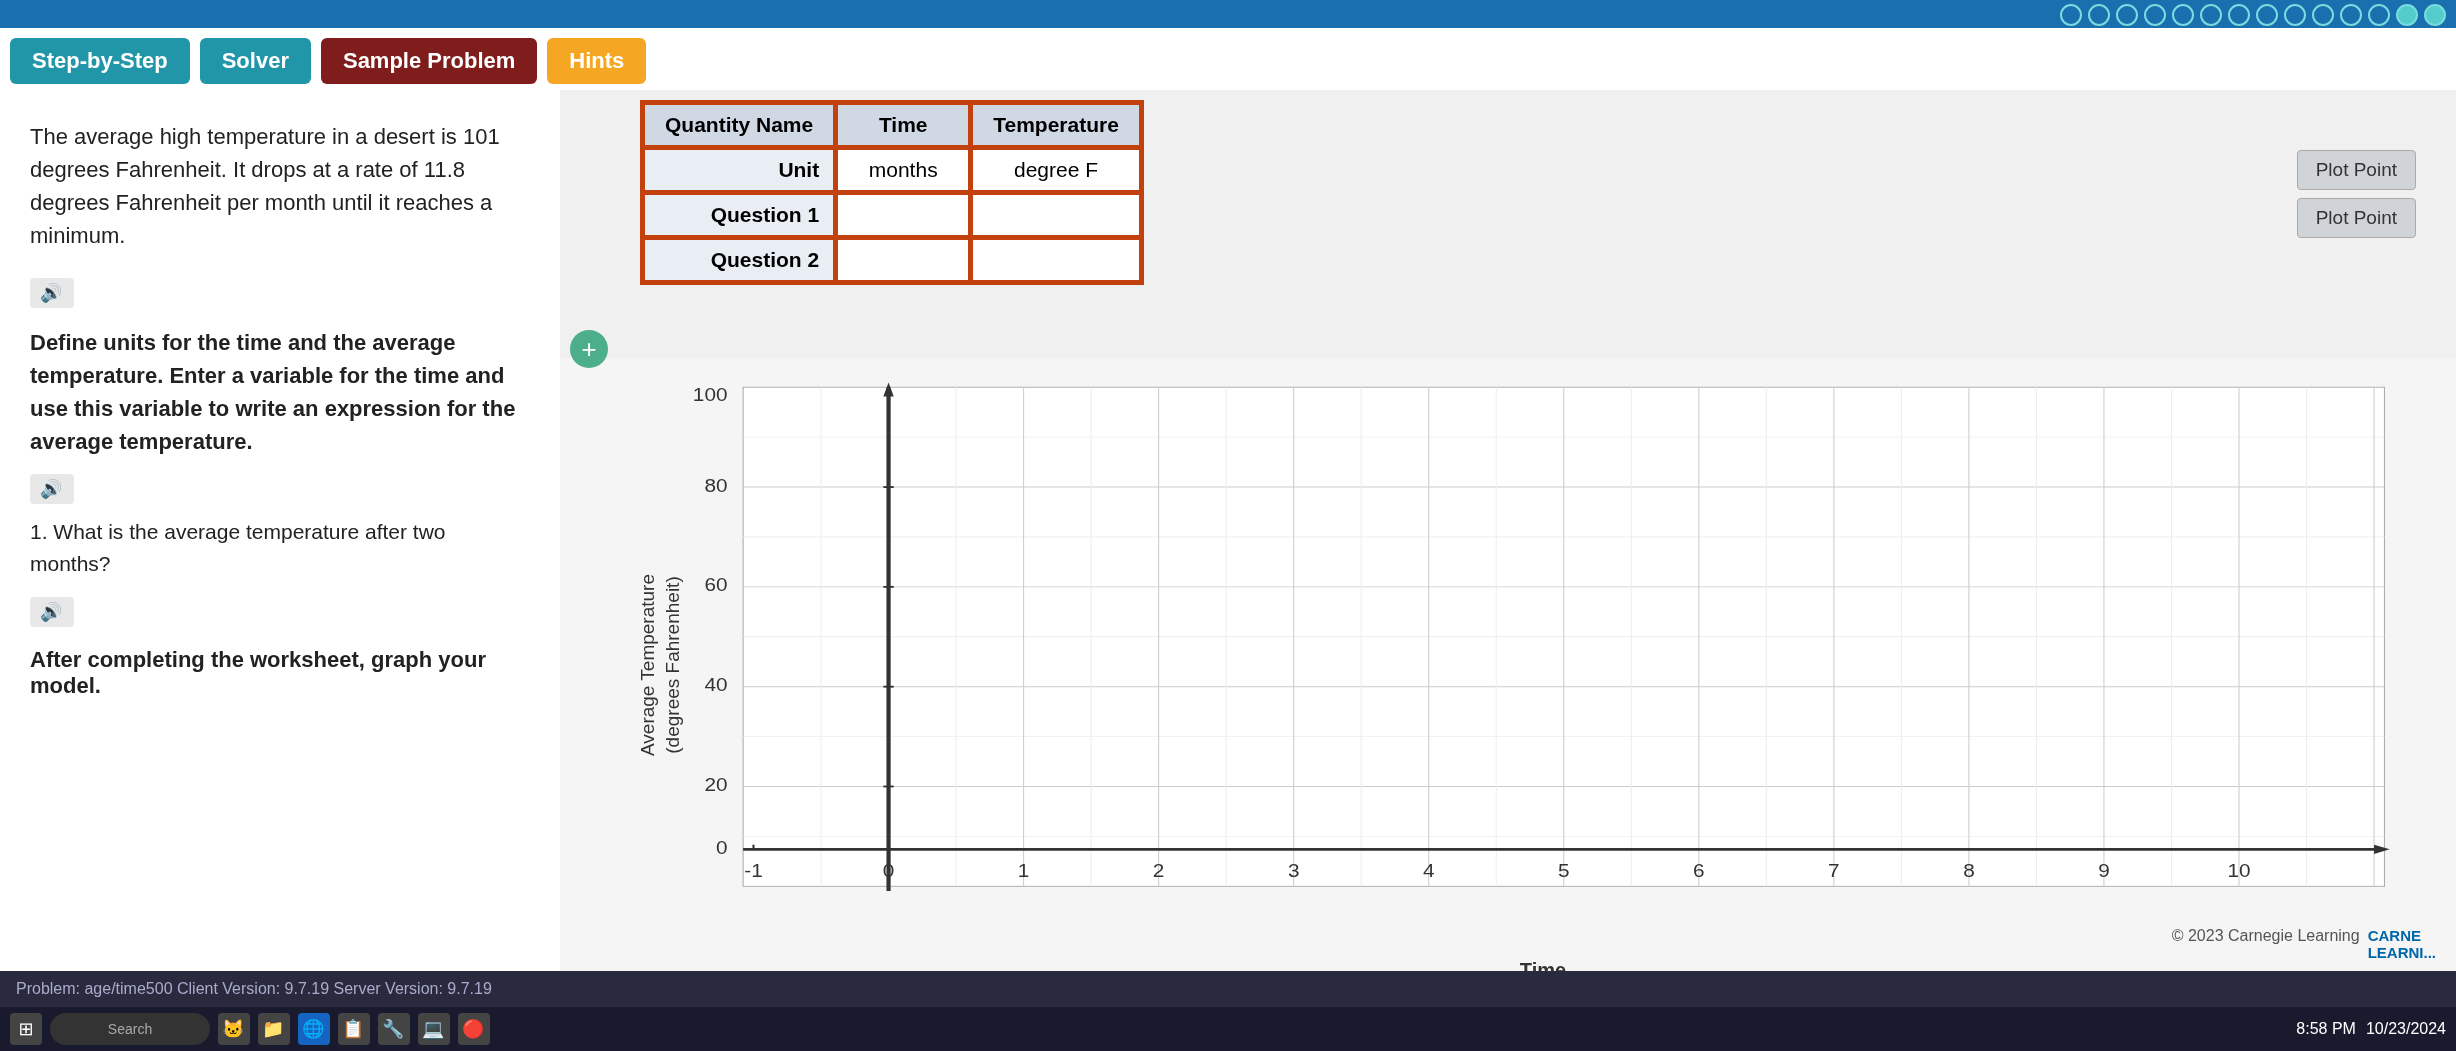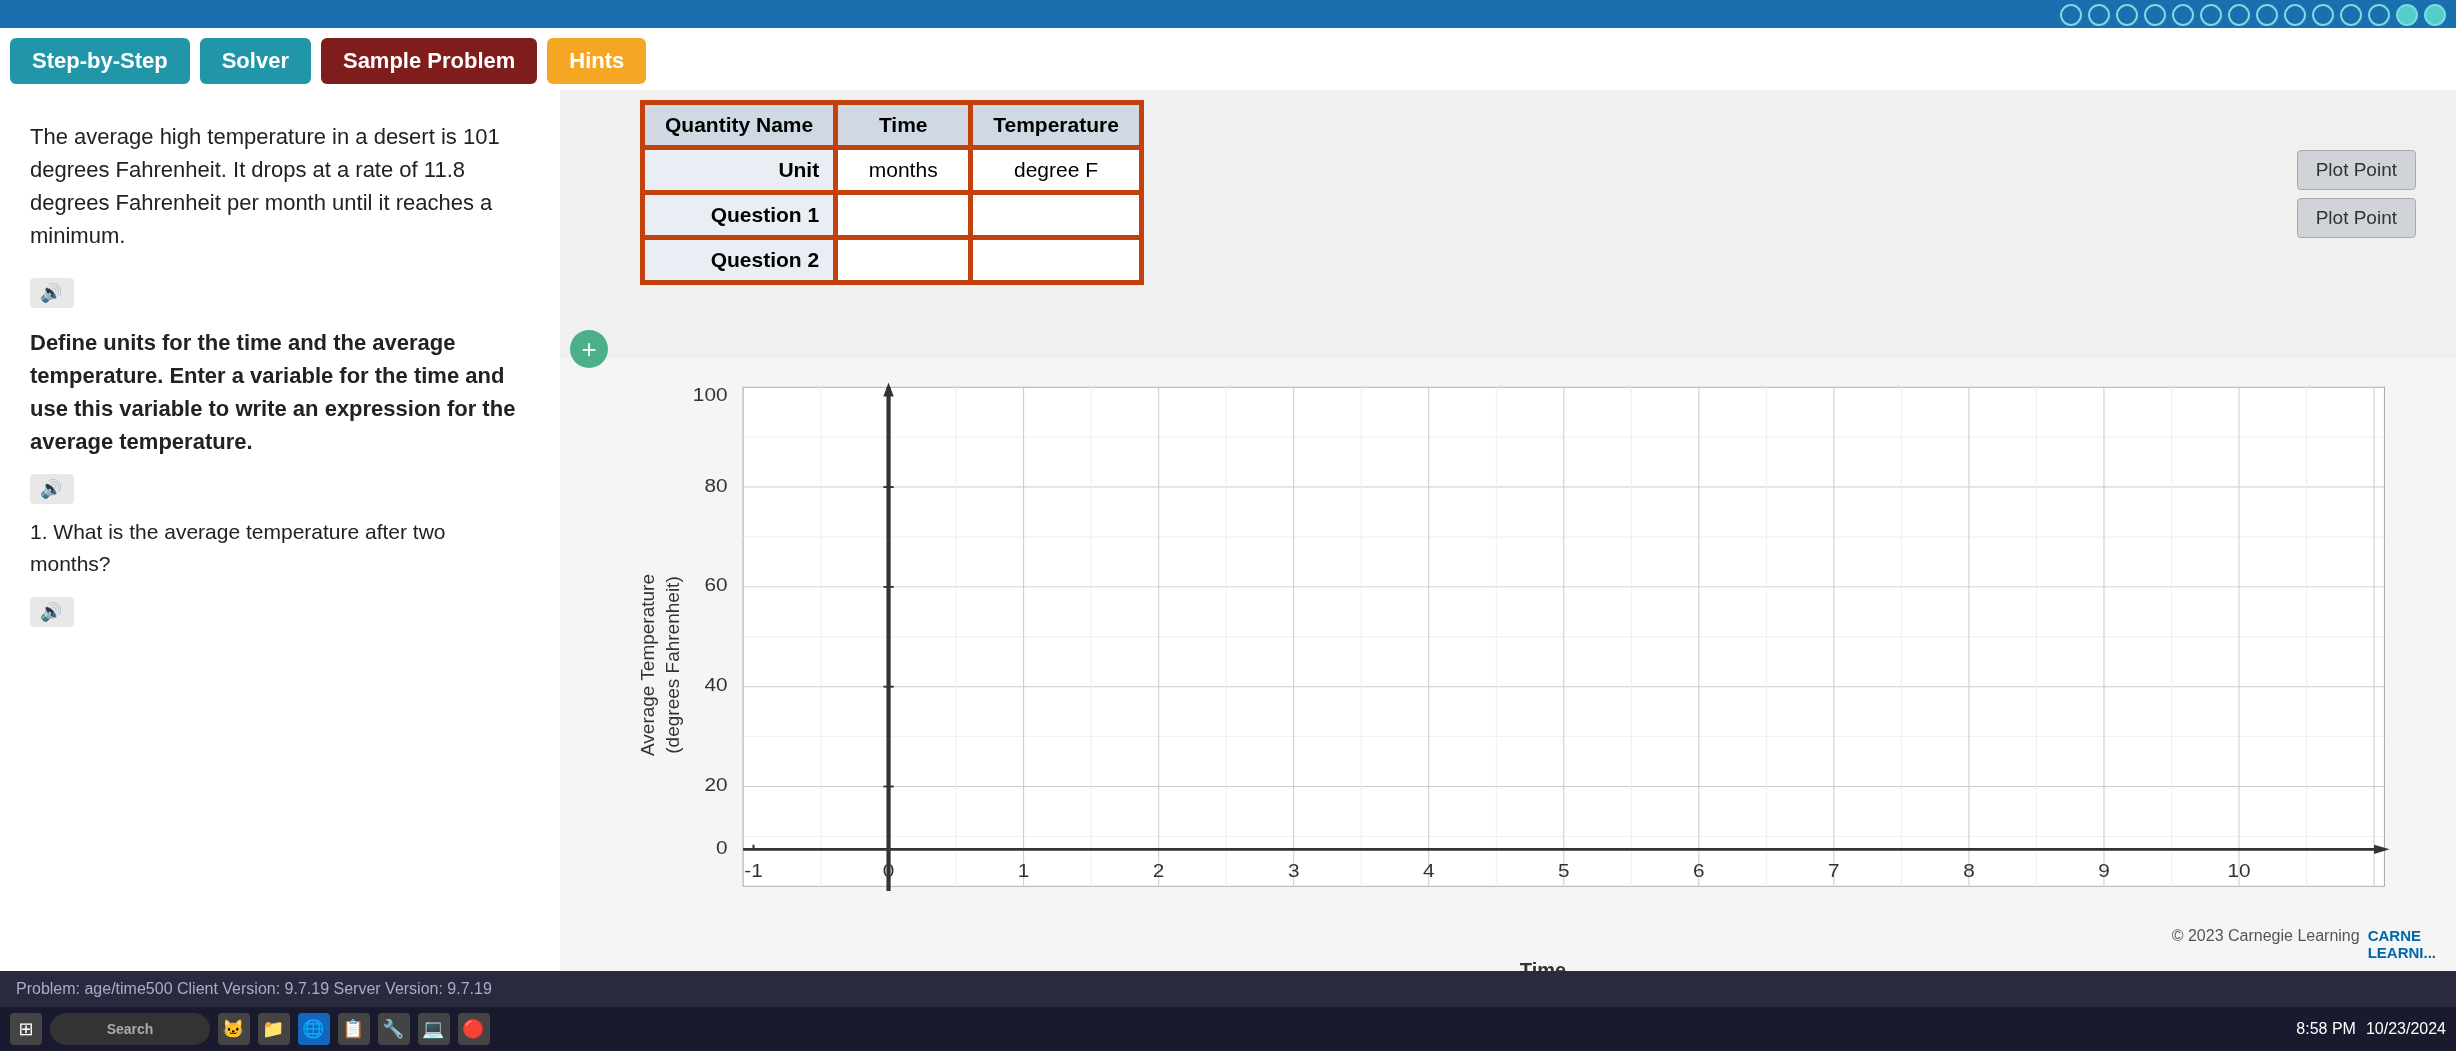--- a/index.html
+++ b/index.html
@@ -329,20 +329,21 @@
   <div class="speaker-icon">🔊</div>
 
   <p class="instruction-text">Define units for the time and the average temperature. Enter a variable for the time and use this variable to write an expression for the average temperature.</p>
 
   <div class="speaker-icon">🔊</div>
 
   <p class="question-text">1.  What is the average temperature after two months?</p>
 
   <div class="speaker-icon">🔊</div>
 
+  <p class="after-text">After completing the worksheet, graph your model.</p>
 </div>
 
 <div class="right-panel">
 
   <div class="table-area">
     <table class="data-table">
       <thead>
         <tr>
           <th>Quantity Name</th>
           <th>Time</th>
@@ -483,21 +484,21 @@
 </div>
 
 <div style="position:absolute; bottom:44px; left:0; right:0; height:36px; background:#2a2a3e; display:flex; align-items:center; padding:8px 16px; font-size:16px; color:#aac;">
   <span>Problem: age/time500  Client Version: 9.7.19  Server Version: 9.7.19</span>
 </div>
 
 <div class="taskbar" style="bottom:0; height:44px;">
   <div class="taskbar-left">
 
     <div class="taskbar-icon">⊞</div>
-    <div class="taskbar-icon" style="width:160px; border-radius:20px; background:#333;font-weight:bold;">
+    <div class="taskbar-icon" style="width:160px; border-radius:20px; background:#333;">
       <span style="font-size:14px; color:#aaa;">Search</span>
     </div>
     <div class="taskbar-icon">🐱</div>
     <div class="taskbar-icon">📁</div>
     <div class="taskbar-icon" style="background:#1565c0;">🌐</div>
     <div class="taskbar-icon">📋</div>
     <div class="taskbar-icon">🔧</div>
     <div class="taskbar-icon">💻</div>
     <div class="taskbar-icon">🔴</div>
   </div>

